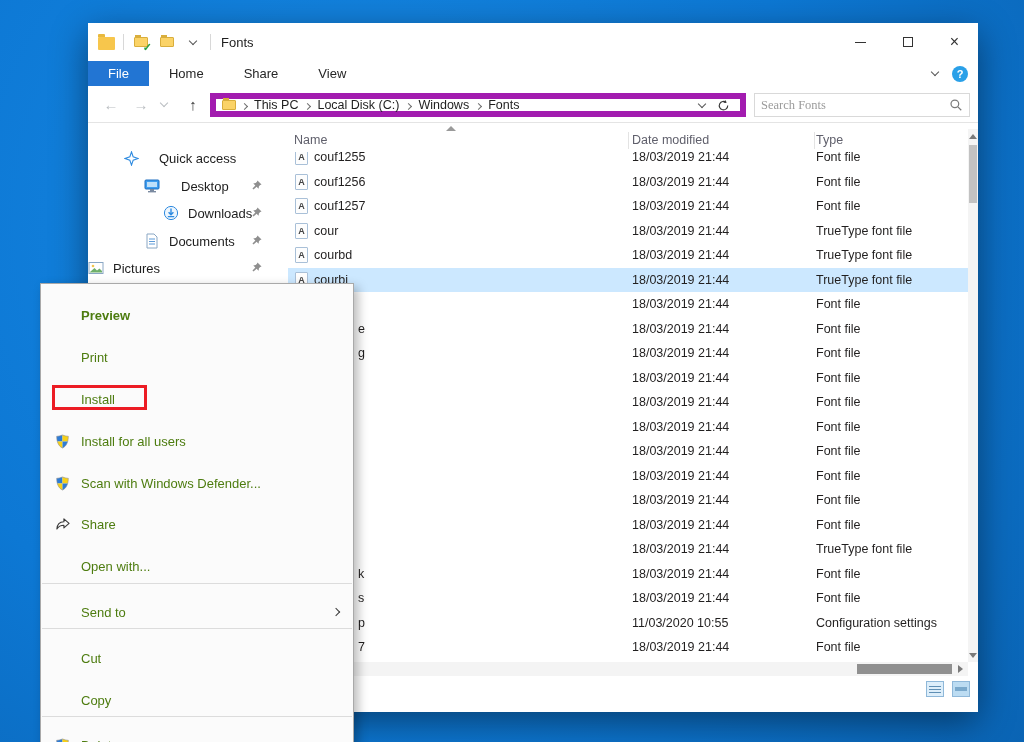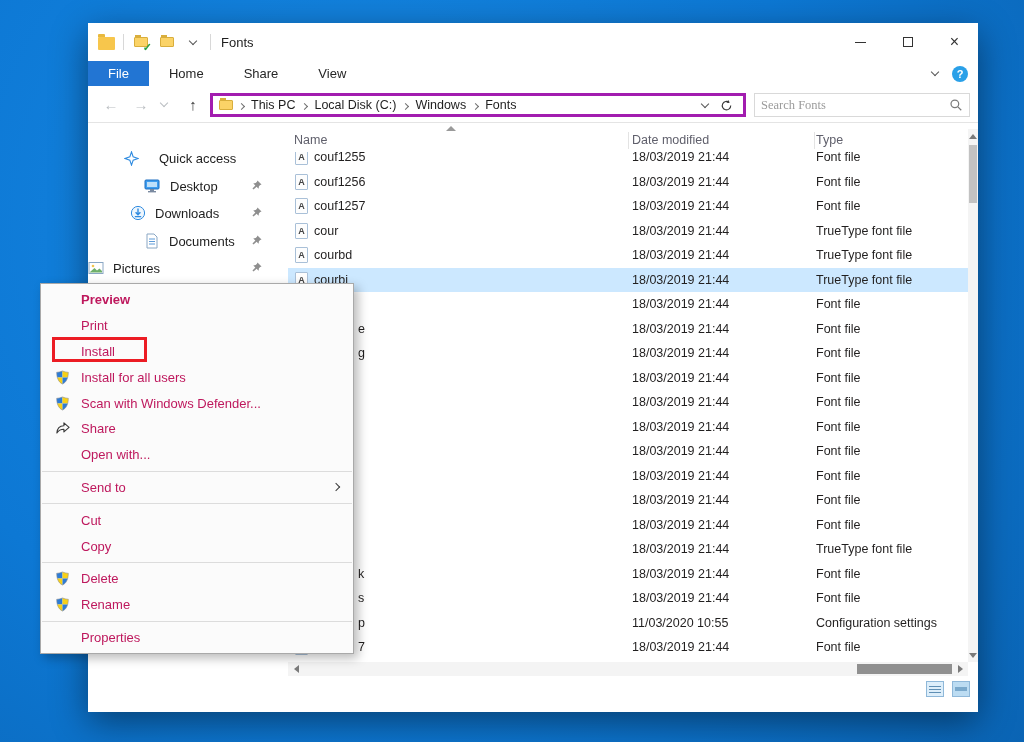--- a/index.html
+++ b/index.html
@@ -43,39 +43,39 @@
 
   
   .addressrow { position:absolute; left:0; top:63px; right:0; height:37px; background:#fff;
     border-bottom:1px solid #e4e4e4; }
   .nav-arrow { position:absolute; top:0; height:37px; display:flex; align-items:center; justify-content:center;
     font-size:15px; }
   .nav-back { left:10px; width:26px; color:#b9bdc1; }
   .nav-fwd  { left:40px; width:26px; color:#b9bdc1; }
   .nav-chv  { left:68px; width:16px; }
   .nav-up   { left:92px; width:26px; color:#3a3a3a; }
-  .addr-box { position:absolute; left:122px; top:7px; width:536px; height:24px; border:3px solid #a21caf;
+  .addr-box { position:absolute; left:122px; top:7px; width:536px; height:24px; border:6px solid #a21caf;
     background:#fff; display:flex; align-items:center; font-size:12.5px; color:#1e1e1e; padding:0 4px; }
   .addr-box .mini-folder { margin:0 4px 0 2px; }
   .crumb { padding:0 5px; white-space:nowrap; }
   .crumb-sep { margin:0 2px; }
   .crumb-sep .chev { width:5px; height:5px; border-color:#6e6e6e; }
   .addr-right { margin-left:auto; display:flex; align-items:center; gap:12px; padding-right:6px; }
   .search-box { position:absolute; left:666px; top:7px; width:216px; height:24px; border:1px solid #d9d9d9;
     display:flex; align-items:center; padding:0 6px; }
   .search-box input { border:none; outline:none; flex:1; font-size:12.5px; color:#444;
     font-family:Liberation Serif, serif; }
   .search-box input::placeholder { color:#9b9b9b; }
 
   
   .sidebar { position:absolute; left:0; top:100px; width:200px; bottom:50px; background:#fff; }
   .side-item { position:absolute; left:0; width:100%; height:28px; display:flex; align-items:center; font-size:13px; color:#1e1e1e; }
   .side-qa   { top:21px; padding-left:36px; gap:20px; }
-  .side-1 { top:49px;  padding-left:56px; gap:10px; }
-  .side-2 { top:76px;  padding-left:42px; gap:9px; }
+  .side-1 { top:49px;  padding-left:56px; gap:21px; }
+  .side-2 { top:76px;  padding-left:75px; gap:9px; }
   .side-3 { top:104px; padding-left:56px; gap:9px; }
   .side-4 { top:131px; gap:9px; }
   .pin { position:absolute; left:162px; top:7px; width:13px; height:13px; }
 
   
   .listheader { position:absolute; left:200px; top:106px; width:680px; height:23px; font-size:12.5px; color:#5f5f6b; }
   .lh-name { position:absolute; left:6px; top:4px; }
   .lh-date { position:absolute; left:344px; top:4px; }
   .lh-type { position:absolute; left:528px; top:4px; }
   .lh-vline { position:absolute; top:3px; width:1px; height:17px; background:#e3e3e3; }
@@ -114,21 +114,21 @@
   .view-icon { width:18px; height:16px; border:1px solid #8fb8d9; background:#ddeefa;
     display:flex; flex-direction:column; justify-content:center; gap:2px; padding:2px; }
   .view-icon i { display:block; height:1px; background:#5f8fb4; }
   .view-icon.thumb { background:#bcdcf2; }
   .view-icon.thumb i { background:#7aa9cc; height:4px; }
 
   
   .menu { position:absolute; left:40px; top:283px; width:314px; background:#fbfbfb;
     border:1px solid #a9a9a9; box-shadow:4px 4px 10px rgba(0,0,0,.28); padding:3px 0; z-index:20; }
   .menu-item { position:relative; height:25.8px; display:flex; align-items:center; padding-left:40px;
-    font-size:13px; color:#be185d; }
+    font-size:13px; color:#4d7c0f;margin-top:16px; }
   .menu-item.bold .mi-label { font-weight:bold; }
   .mi-icon { position:absolute; left:12px; top:4px; width:18px; height:18px; display:flex; align-items:center; justify-content:center; }
   .mi-sub { position:absolute; right:14px; top:9px; border-color:#3a3a3a; }
   .menu-sep { height:0; border-top:1px solid #dcdcdc; margin:3px 1px; }
   .redbox { position:absolute; left:11px; top:-2px; width:95px; height:25px; border:3px solid #ec1c24; }
 </style>
 </head>
 <body>
 
 <div class="window">

